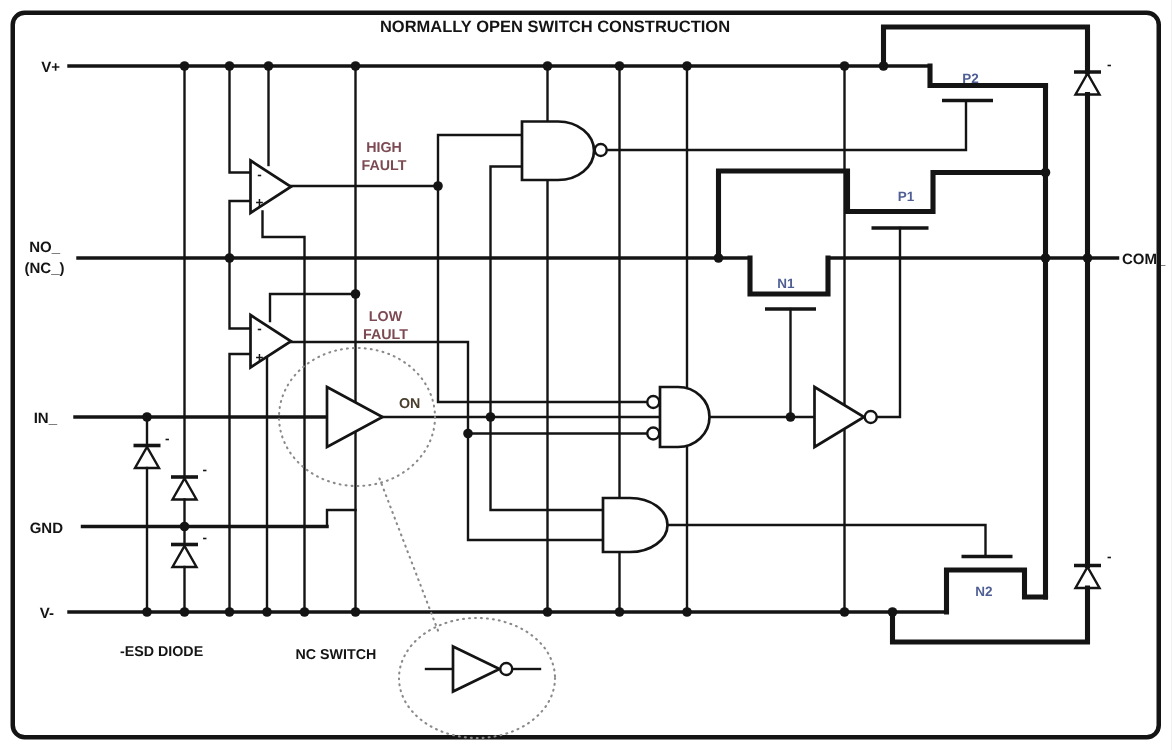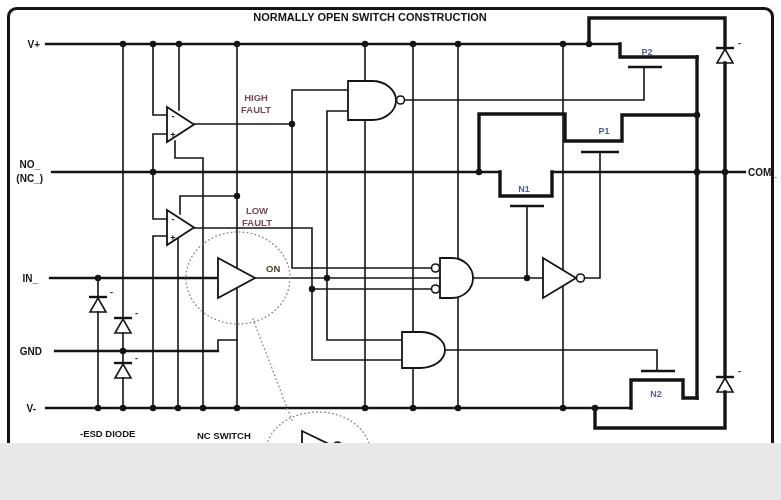--- a/index.html
+++ b/index.html
@@ -1,20 +1,20 @@
 <!DOCTYPE html>
 <html style="--wire: #141414; --background: #ffffff; --fault-label: #7c4a52; --fet-label: #4f5f95; --text: #141414; --dash: #8a8a8a;"><head>
 <meta charset="utf-8">
 <style>
   :root{
     --wire:#141414; --background:#ffffff; --fault-label:#7c4a52;
     --fet-label:#4f5f95; --text:#141414; --dash:#8a8a8a;
   }
   html,body{margin:0;padding:0;background:#e8e8e8;}
-  #stage{width:781px;height:443px;position:relative;background:var(--background);overflow:hidden;}
+  #stage{width:781px;height:500px;position:relative;background:var(--background);overflow:hidden;}
   svg{position:absolute;left:0;top:0;}
   .frame{fill:var(--background);stroke:var(--wire);stroke-width:3;}
   .w{stroke:var(--wire);stroke-width:1.6;fill:none;stroke-linecap:square;}
   .w2{stroke:var(--wire);stroke-width:2.3;fill:none;stroke-linecap:square;}
   .wt{stroke:var(--wire);stroke-width:3.4;fill:none;stroke-linecap:square;stroke-linejoin:miter;}
   .bar{stroke:var(--wire);stroke-width:2.4;fill:none;stroke-linecap:butt;}
   .gate{stroke:var(--wire);stroke-width:1.8;fill:var(--background);stroke-linejoin:miter;}
   .tri{stroke:var(--wire);stroke-width:1.6;fill:none;stroke-linejoin:miter;}
   .bub{fill:var(--background);stroke:var(--wire);stroke-width:1.6;}
   .dot{fill:var(--wire);stroke:none;}

